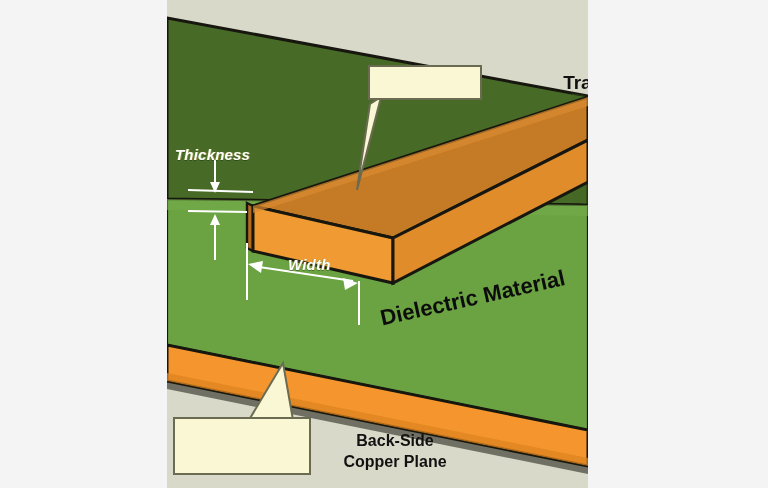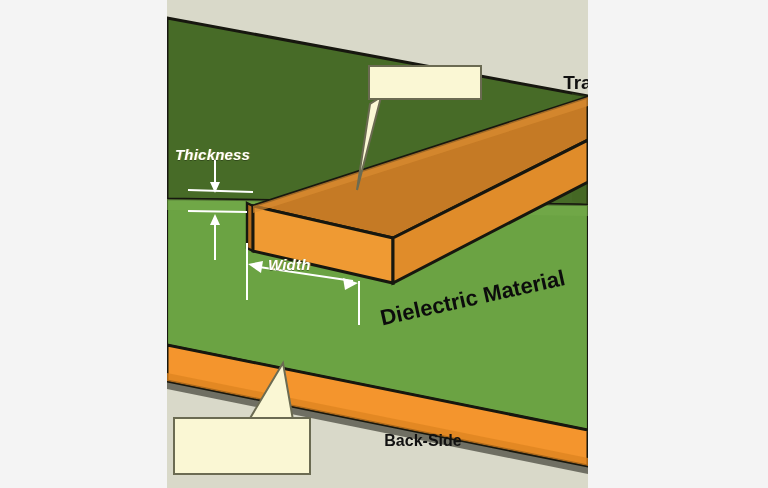--- a/index.html
+++ b/index.html
@@ -51,21 +51,21 @@
     color: #ffffff;
     font-size: 15px;
     letter-spacing: 0.2px;
     text-shadow:
       -1px 0 0 rgba(90,150,60,0.55),
        1px 0 0 rgba(210,160,60,0.55),
        0 1px 0 rgba(0,0,0,0.30);
     font-style: italic;
   }
   #label-thickness { left: 175px; top: 146px; }
-  #label-width     { left: 268px; top: 256px; }
+  #label-width     { left: 288px; top: 256px; }
 
   #label-dielectric {
     left: 378px;
     top: 306px;
     color: #0c0c0c;
     font-size: 22px;
     transform: rotate(-12.5deg);
     transform-origin: left top;
   }
 
@@ -74,21 +74,21 @@
     color: #111111;
     font-weight: bold;
     text-align: center;
     font-family: "Liberation Sans", sans-serif;
   }
   #callout-trace-text {
     left: 377px; top: 72px; width: 88px;
     font-size: 19px;
   }
   #callout-backside-text {
-    left: 194px; top: 430px; width: 124px;
+    left: 166px; top: 430px; width: 124px;
     font-size: 16px;
     line-height: 1.32;
   }
 </style>
 </head>
 <body>
 
 <div id="stage">
 
   <div class="pad-left"></div>
@@ -155,21 +155,21 @@
 
       <g>
         <path d="M 116,363 L 82,420 L 126,420 Z" fill="#faf7d4" stroke="#6b6b52" stroke-width="2"></path>
         <rect x="7" y="418" width="136" height="56" fill="#faf7d4" stroke="#6b6b52" stroke-width="2"></rect>
       </g>
 
     </svg>
 
     <div class="callout-text" id="callout-trace-text">Trace</div>
 
-    <div class="callout-text" id="callout-backside-text"><span>Back-Side</span><br></div>
+    <div class="callout-text" id="callout-backside-text"><span>Back-Side</span><br><span>Copper Plane</span></div>
 
   </div>
 
   <div class="lbl lbl-dim" id="label-thickness">Thickness</div>
 
   <div class="lbl lbl-dim" id="label-width">Width</div>
 
   <div class="lbl" id="label-dielectric">Dielectric Material</div>
 
 </div>

